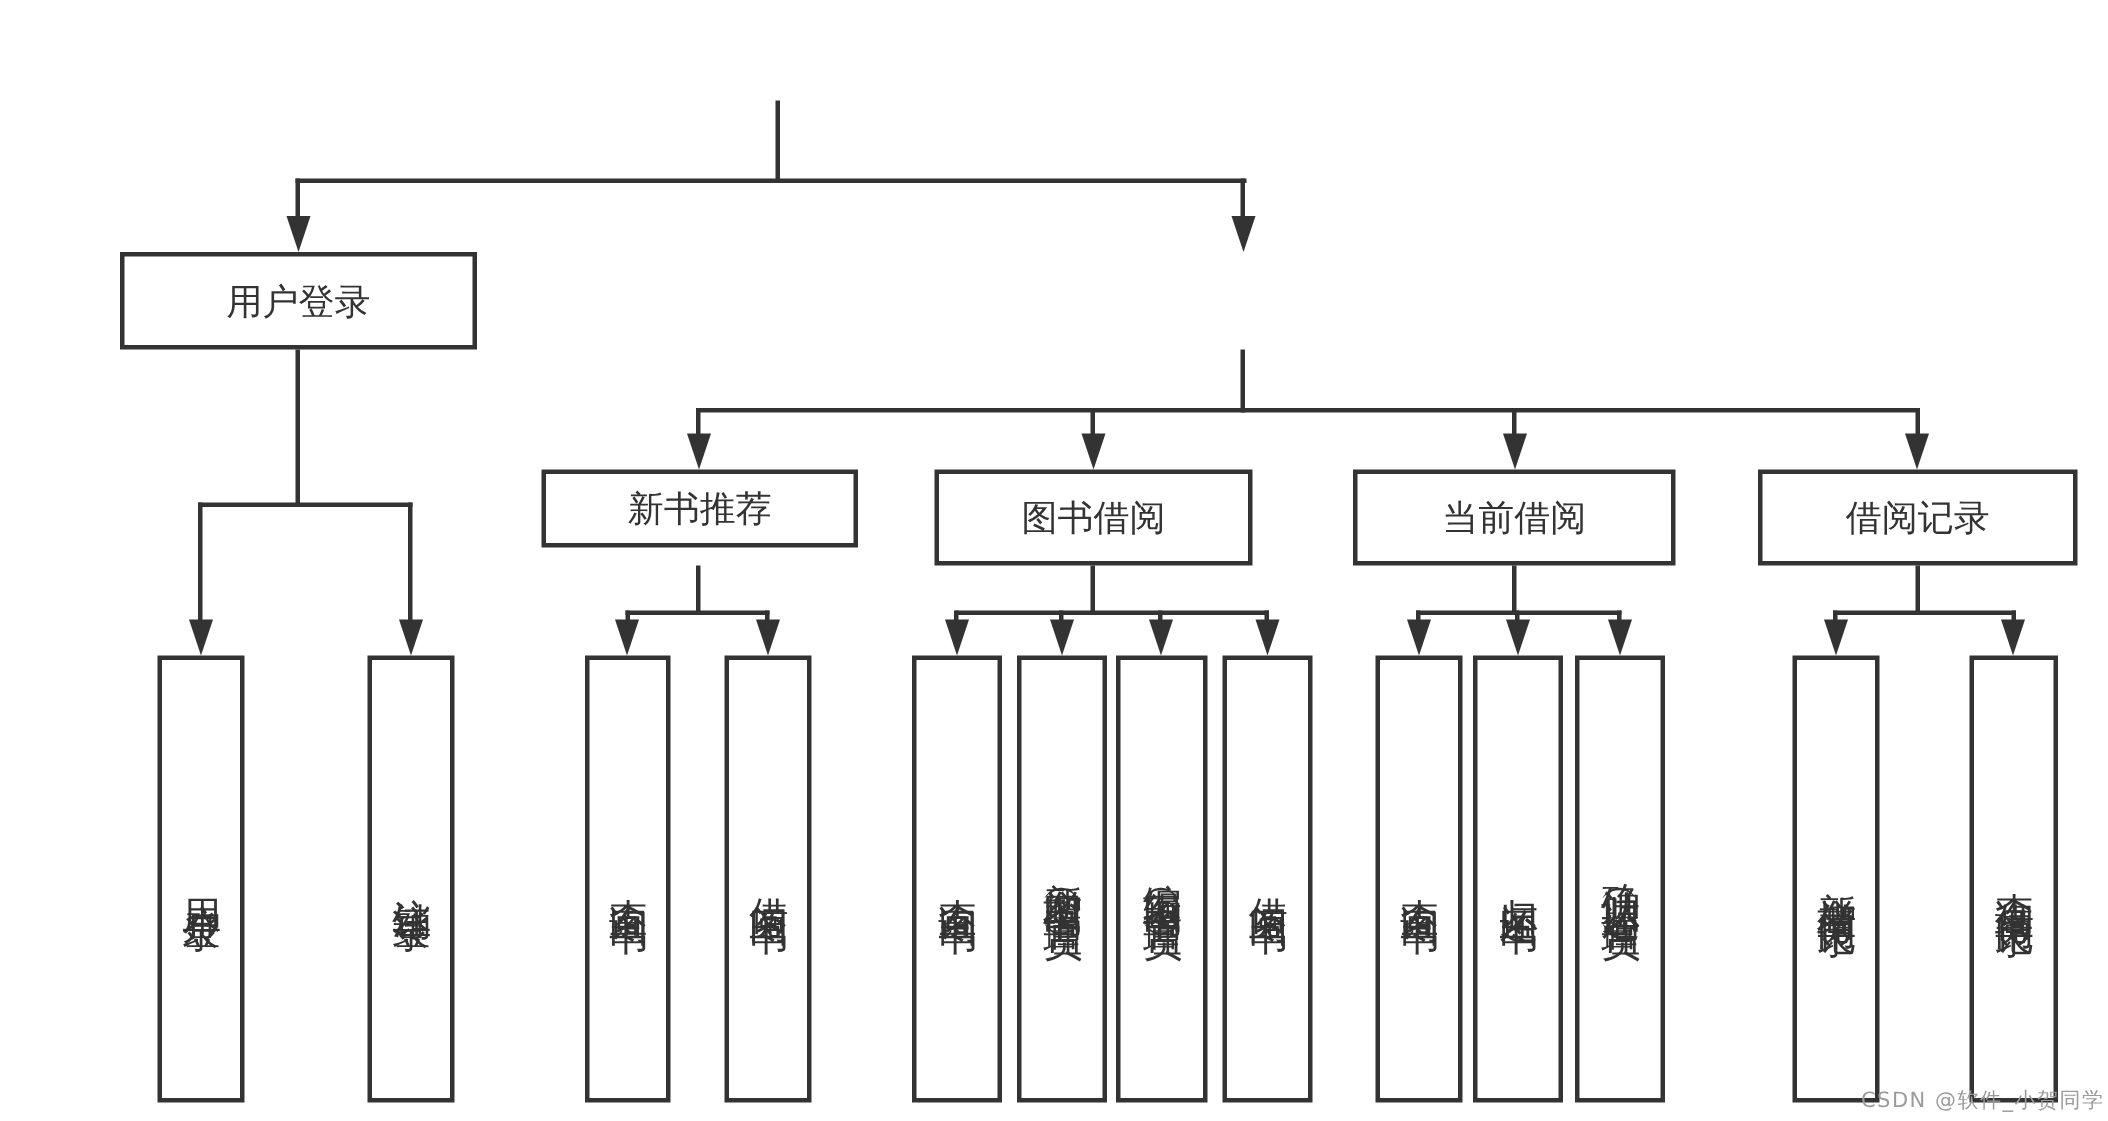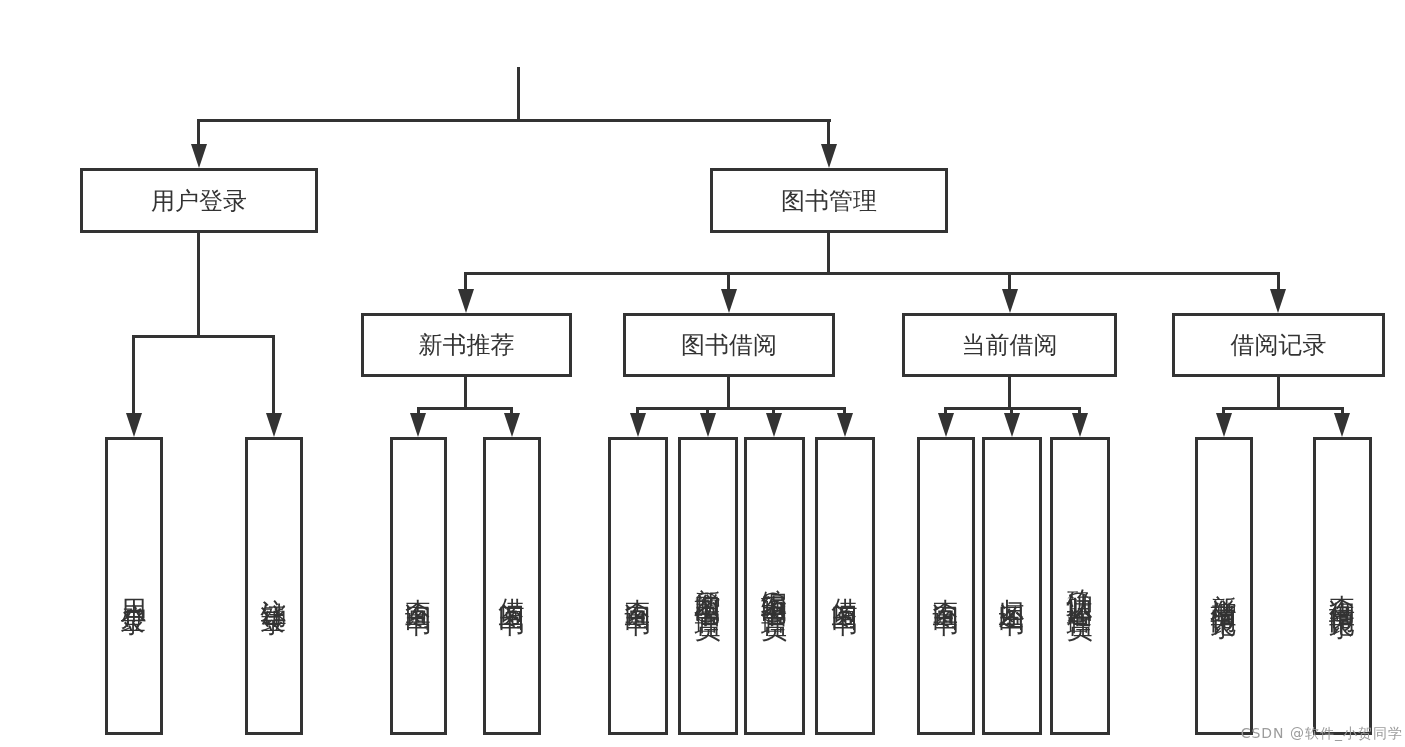--- a/index.html
+++ b/index.html
@@ -56,25 +56,22 @@
 </head>
 <body>
 
 <div class="stage">
 
 
   <div class="bx" style="left:80px;top:168px;width:238px;height:65px;">
     <span>用户登录</span>
   </div>
 
-  <div class="bx" style="left:710px;top:168px;width:238px;height:65px;">
-    <span>图书管理</span>
-  </div>
 
-  <div class="bx" style="left:361px;top:313px;width:211px;height:64px;">
+  <div class="bx" style="left:361px;top:313px;width:211px;height:52px;">
     <span>新书推荐</span>
   </div>
 
   <div class="bx" style="left:902px;top:313px;width:215px;height:64px;">
     <span>当前借阅</span>
   </div>
 
   <div class="bx" style="left:623px;top:313px;width:212px;height:64px;">
     <span>图书借阅</span>
   </div>

